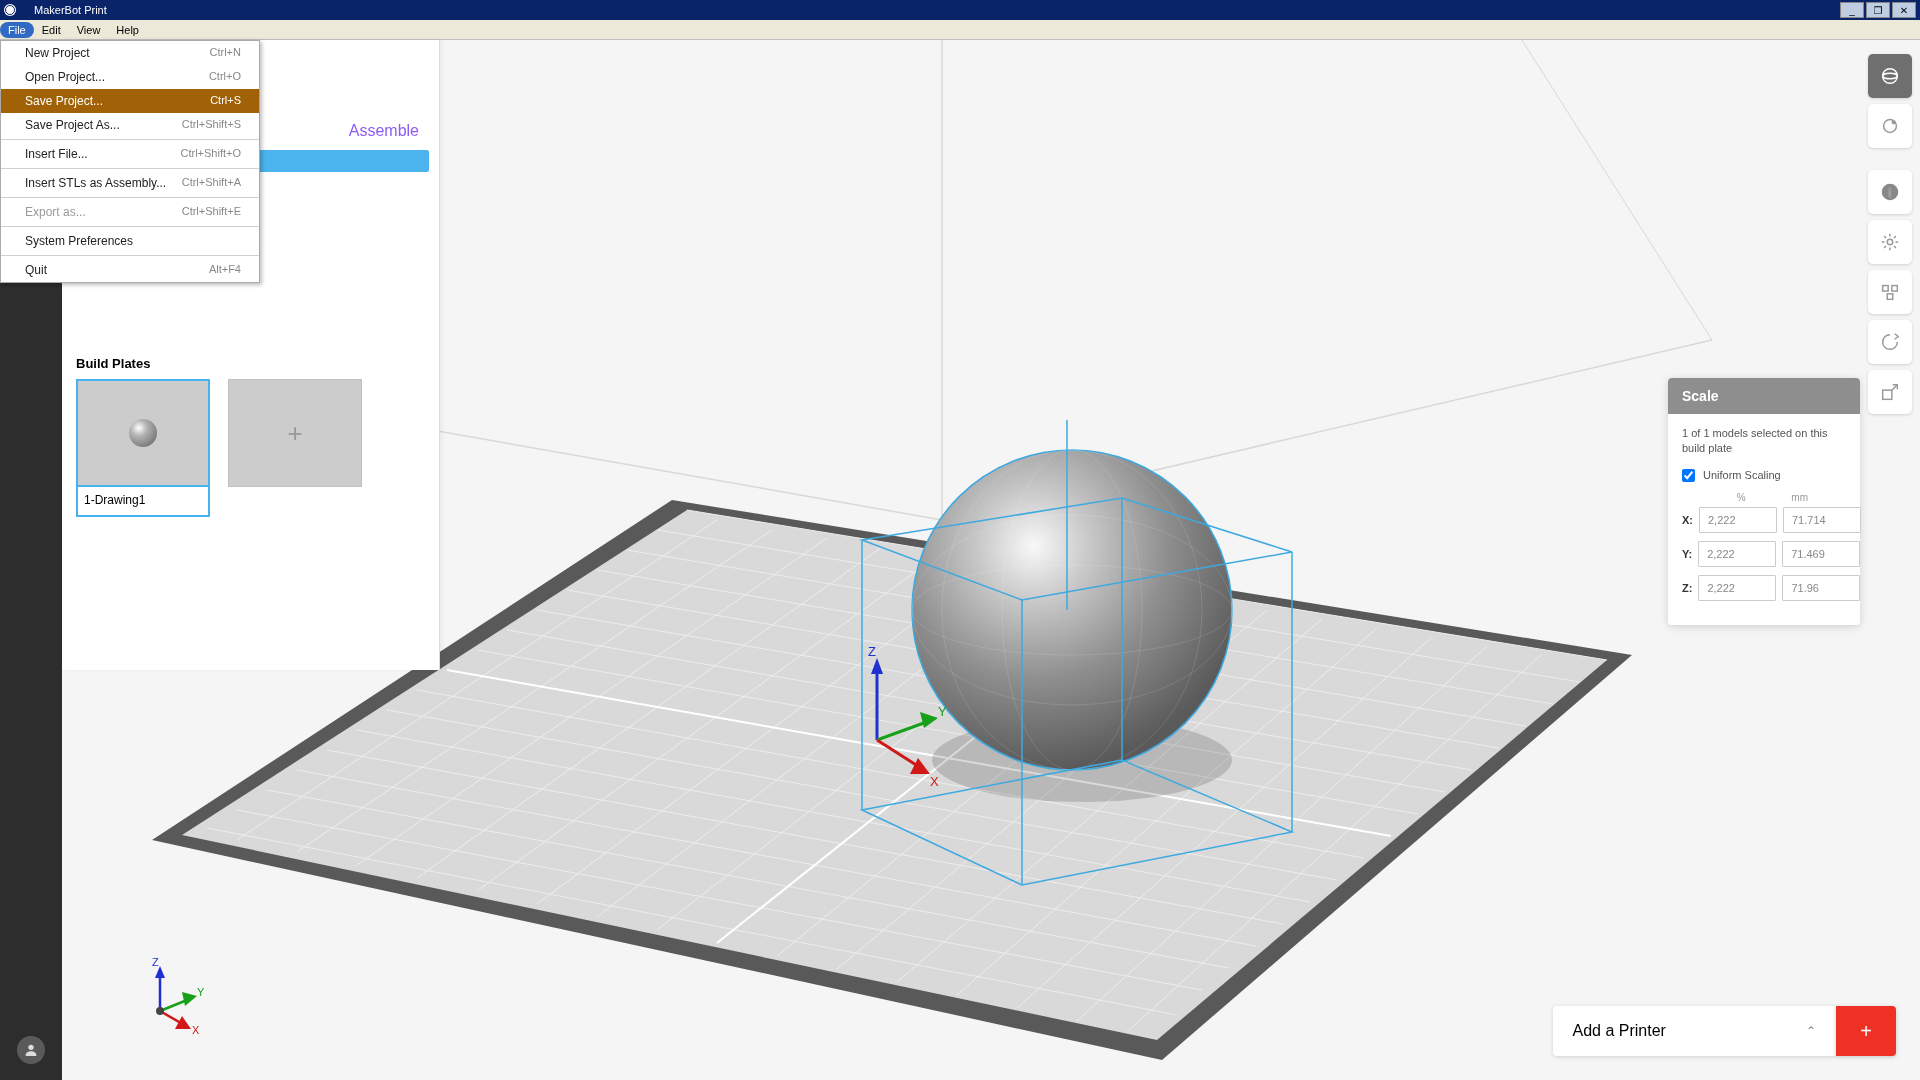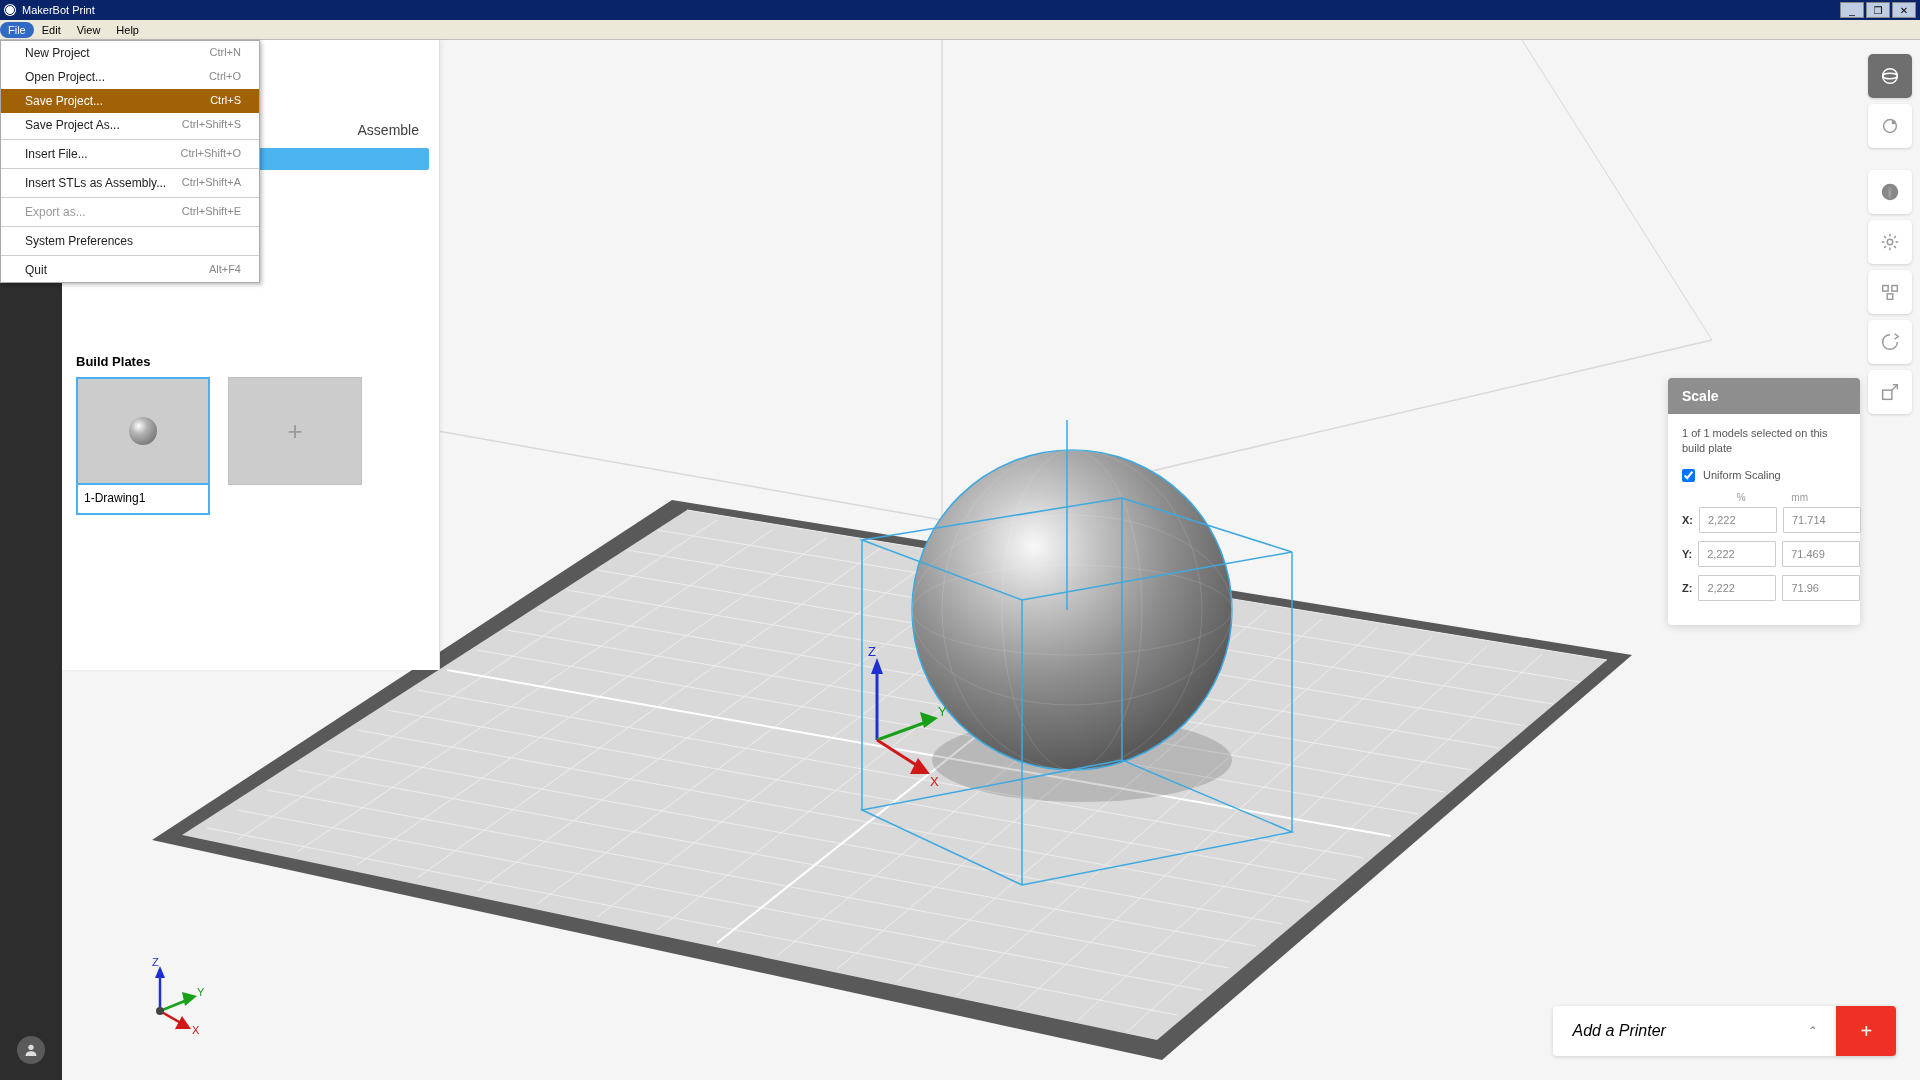--- a/index.html
+++ b/index.html
@@ -1,20 +1,20 @@
 <!DOCTYPE html>
 <html><head>
 <meta charset="utf-8">
 <style>
 * { box-sizing: border-box; margin: 0; padding: 0; font-family: Arial, Helvetica, sans-serif; }
 body { width: 1920px; height: 1080px; overflow: hidden; background: #f0f0f0; position: relative; }
 
 
 .titlebar { height: 20px; background: #0a246a; color: #fff; display: flex; align-items: center; padding: 0 4px; font-size: 11px; justify-content: space-between; }
-.titlebar-left { display: flex; align-items: center; gap: 6px; }
+.titlebar-left { display: flex; align-items: center; gap: 18px; }
 .titlebar-icon { width: 12px; height: 12px; border-radius: 50%; background: #fff; display: inline-flex; align-items: center; justify-content: center; }
 .titlebar-icon::after { content: ""; width: 8px; height: 8px; border: 1.5px solid #0a246a; border-radius: 50%; }
 .win-controls { display: flex; gap: 2px; }
 .win-btn { width: 24px; height: 16px; background: #bfcde3; color: #000; font-size: 10px; display: flex; align-items: center; justify-content: center; border: 1px solid #888; cursor: pointer; }
 
 
 .menubar { height: 20px; background: #ece9d8; display: flex; align-items: center; font-size: 11px; border-bottom: 1px solid #c0c0c0; }
 .menubar-item { padding: 2px 8px; cursor: pointer; }
 .menubar-item.active { background: #316ac5; color: #fff; border-radius: 8px; }
 
@@ -28,21 +28,21 @@
 .menuitem.highlight .shortcut { color: #fff; }
 
 
 .leftrail { position: absolute; left: 0; top: 40px; width: 62px; height: calc(1080px - 40px); background: #2d2d2d; display: flex; flex-direction: column; justify-content: flex-end; align-items: center; padding-bottom: 16px; }
 .avatar { width: 28px; height: 28px; border-radius: 50%; background: #5a5a5a; display: flex; align-items: center; justify-content: center; }
 .avatar svg { width: 16px; height: 16px; fill: #ddd; }
 
 
 .leftpanel { position: absolute; left: 62px; top: 40px; width: 378px; height: 630px; background: #fff; border-right: 1px solid #ddd; box-shadow: 2px 0 4px rgba(0,0,0,0.05); z-index: 50; }
 .assemble-row { display: flex; justify-content: flex-end; padding: 10px 20px 6px; margin-top: 72px; }
-.assemble-text { color: #404040; font-size: 14px; }
+.assemble-text { color: #8b5cf6; font-size: 16px; }
 .bluebar { height: 22px; background: #4bb3ed; margin: 4px 10px; border-radius: 2px; }
 .bp-header { font-size: 13px; font-weight: bold; padding: 14px 14px 8px; margin-top: 170px; }
 .bp-row { display: flex; gap: 18px; padding: 0 14px; }
 .bp-card { width: 134px; }
 .bp-thumb { width: 134px; height: 108px; background: #ccc; border: 2px solid #46b2ef; display: flex; align-items: center; justify-content: center; position: relative; }
 .bp-thumb.plain { border: 1px solid #c0c0c0; color: #999; font-size: 26px; cursor: pointer; }
 .sphere-thumb { width: 28px; height: 28px; border-radius: 50%; background: radial-gradient(circle at 35% 32%, #fff, #b5b5b5 30%, #6e6e6e 85%); }
 .bp-label { font-size: 12px; padding: 6px 6px 8px; border: 2px solid #46b2ef; border-top: none; }
 
 
@@ -64,21 +64,21 @@
 .scale-uniform { display: flex; align-items: center; gap: 8px; margin-bottom: 10px; font-size: 11px; }
 .scale-uniform input { width: 13px; height: 13px; }
 .scale-colhdr { display: flex; font-size: 10px; color: #999; margin-bottom: 4px; }
 .scale-colhdr span:first-child { width: 28px; }
 .scale-colhdr span { flex: 1; }
 .scale-row { display: flex; align-items: center; gap: 6px; margin-bottom: 8px; }
 .scale-row label { width: 16px; font-size: 11px; color: #333; font-weight: 600; }
 .scale-row input { width: 78px; height: 26px; border: 1px solid #ccc; border-radius: 1px; padding: 0 8px; font-size: 11px; color: #888; }
 
 
-.printerbar { position: absolute; right: 24px; bottom: 24px; height: 50px; display: flex; align-items: flex-start; z-index: 150; font-style: italic; }
+.printerbar { position: absolute; right: 24px; bottom: 24px; height: 50px; display: flex; align-items: flex-start; z-index: 150; }
 .printer-box { background: #fff; border-radius: 4px 0 0 4px; box-shadow: 0 1px 4px rgba(0,0,0,0.15); height: 50px; display: flex; align-items: center; padding: 0 20px; gap: 140px; cursor: pointer; }
 .printer-box .chev { color: #888; font-size: 12px; }
 .red-btn { width: 60px; height: 50px; background: #ee3124; border-radius: 0 4px 4px 0; display: flex; align-items: center; justify-content: center; color: #fff; font-size: 20px; cursor: pointer; box-shadow: 0 1px 4px rgba(0,0,0,0.2); }
 
 
 .axis-bl { position: absolute; left: 130px; bottom: 40px; z-index: 60; }
 
 </style>
 </head>
 <body>

